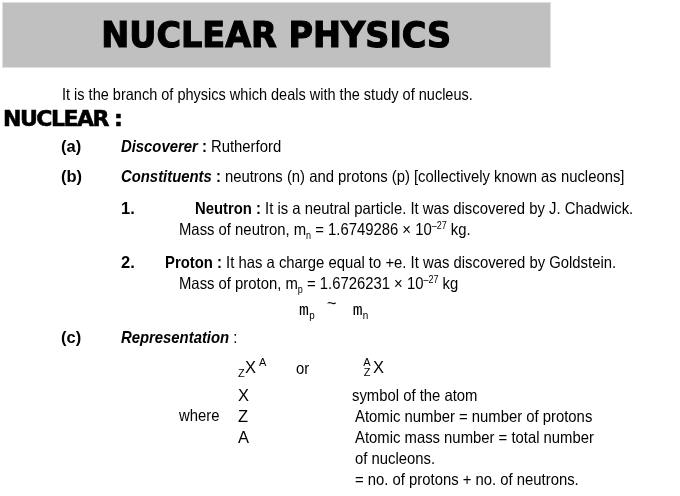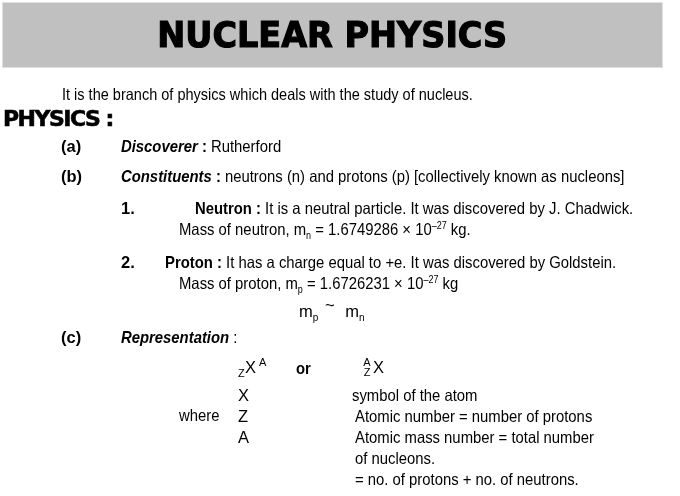--- a/index.html
+++ b/index.html
@@ -3,21 +3,21 @@
   <meta charset="utf-8">
   <style>
     html, body { margin: 0; padding: 0; }
     body {
       width: 680px; height: 496px; background: #ffffff; position: relative; overflow: hidden;
       font-family: "Liberation Sans", sans-serif; color: #000;
     }
     .abs { position: absolute; white-space: nowrap; }
     .narrow { display: inline-block; transform-origin: left top; }
     .header-band {
-      position: absolute; left: 2px; top: 2px; width: 661px; height: 66px;
+      position: absolute; left: 2px; top: 2px; width: 549px; height: 66px;
       background: #c0c0c0; border: 1px solid #e0e0e0; box-sizing: border-box;
     }
     .title {
       position: absolute; left: 0; right: 0; top: 12px; text-align: center;
       font-family: "DejaVu Sans", sans-serif; font-weight: bold; font-size: 36px;
       letter-spacing: 0px; line-height: 40px;
     }
     .title span { display: inline-block; transform: scaleX(0.93); -webkit-text-stroke: 1.2px #000; }
     .t16 { font-size: 16.5px; line-height: 20px; }
     .intro { left: 62px; top: 84px; }
@@ -38,21 +38,21 @@
 <div class="header-band">
   <div class="title">
     <span>NUCLEAR PHYSICS</span>
   </div>
 </div>
 
 <div class="abs t16 intro">
   <span class="narrow" style="transform: scaleX(0.88);">It is the branch of physics which deals with the study of nucleus.</span>
 </div>
 
-<div class="abs section-head">PHYSICS :</div>
+<div class="abs section-head">NUCLEAR :</div>
 
 <div class="abs t16 label" style="left:61px; top:136px;">(a)</div>
 <div class="abs t16" style="left:121px; top:136px;">
   <span class="narrow" style="transform: scaleX(0.9);">
     <span class="bi">Discoverer</span><span class="b"> : </span><span>Rutherford</span>
   </span>
 </div>
 
 <div class="abs t16 label" style="left:61px; top:166px;">(b)</div>
 <div class="abs t16" style="left:121px; top:166px;text-align:right;">
@@ -78,39 +78,39 @@
   <span class="narrow" style="transform: scaleX(0.9);">
     <span class="b">Proton :</span><span> It has a charge equal to +e. It was discovered by Goldstein.</span>
   </span>
 </div>
 <div class="abs t16" style="left:179px; top:273px;">
   <span class="narrow" style="transform: scaleX(0.9);">
     <span>Mass of proton,  m</span><sub>p</sub><span> = 1.6726231 × 10</span><sup>–27</sup><span> kg</span>
   </span>
 </div>
 
-<div class="abs t16" style="left:299px; top:301px;">
+<div class="abs t16" style="left:299px; top:301px;font-family:Liberation Mono, monospace;">
   <span>m</span><sub>p</sub>
   <span style="position:relative; top:-6px; margin:0 6px 0 2px;">~</span>
   <span>m</span><sub>n</sub>
 </div>
 
 <div class="abs t16 label" style="left:61px; top:327px;">(c)</div>
 <div class="abs t16" style="left:121px; top:327px;text-align:right;">
   <span class="narrow" style="transform: scaleX(0.9);">
     <span class="bi">Representation</span><span> :</span>
   </span>
 </div>
 
 <div>
   <span class="formula-sub" style="left:238px; top:367px;">Z</span>
   <span class="abs t16" style="left:245px; top:357px;">X</span>
   <span class="formula-sub" style="left:259px; top:356px;">A</span>
 </div>
-<div class="abs t16" style="left:296px; top:358px;font-weight:bold;">
+<div class="abs t16" style="left:296px; top:358px;">
   <span class="narrow" style="transform: scaleX(0.9);">or</span>
 </div>
 <div>
   <div class="stack" style="left:362px; top:357px; width:10px;">
     <div>A</div>
     <div>Z</div>
   </div>
   <span class="abs t16" style="left:373px; top:357px;">X</span>
 </div>
 

